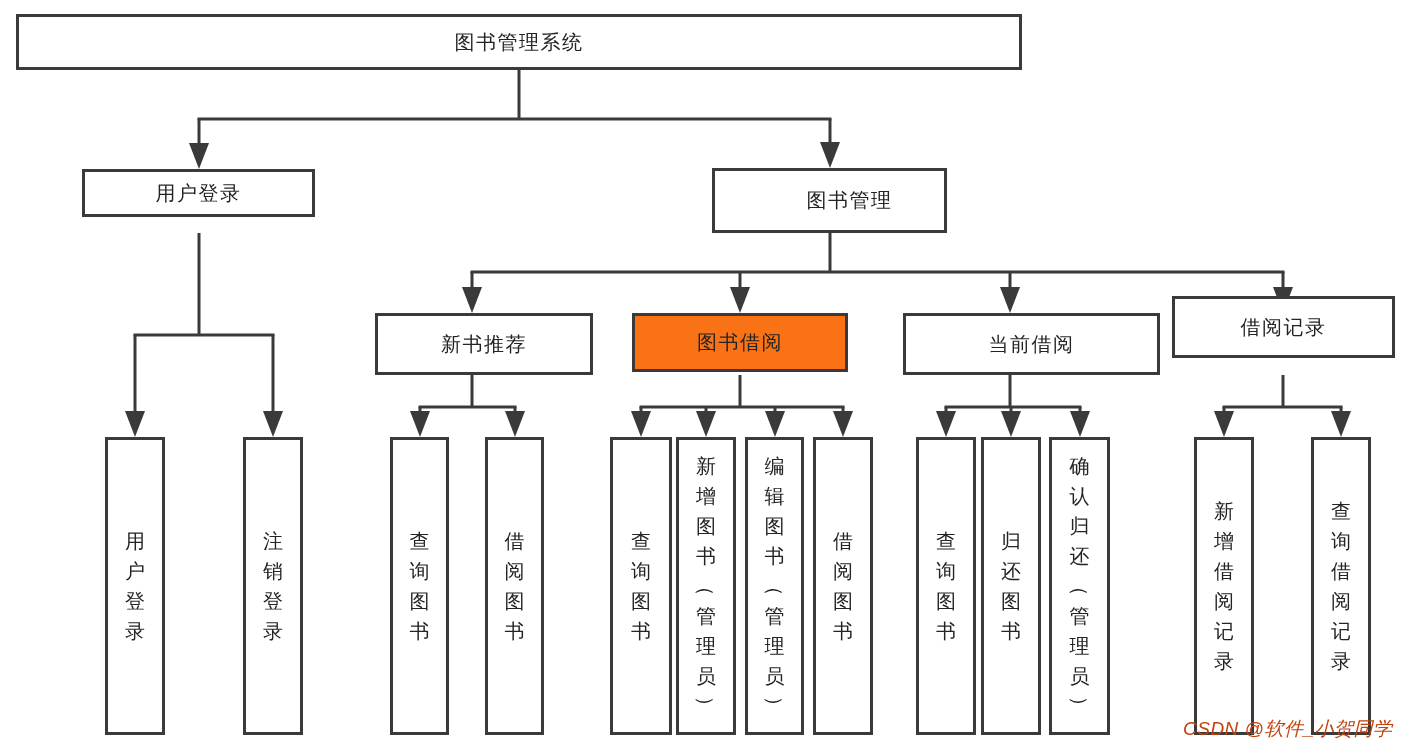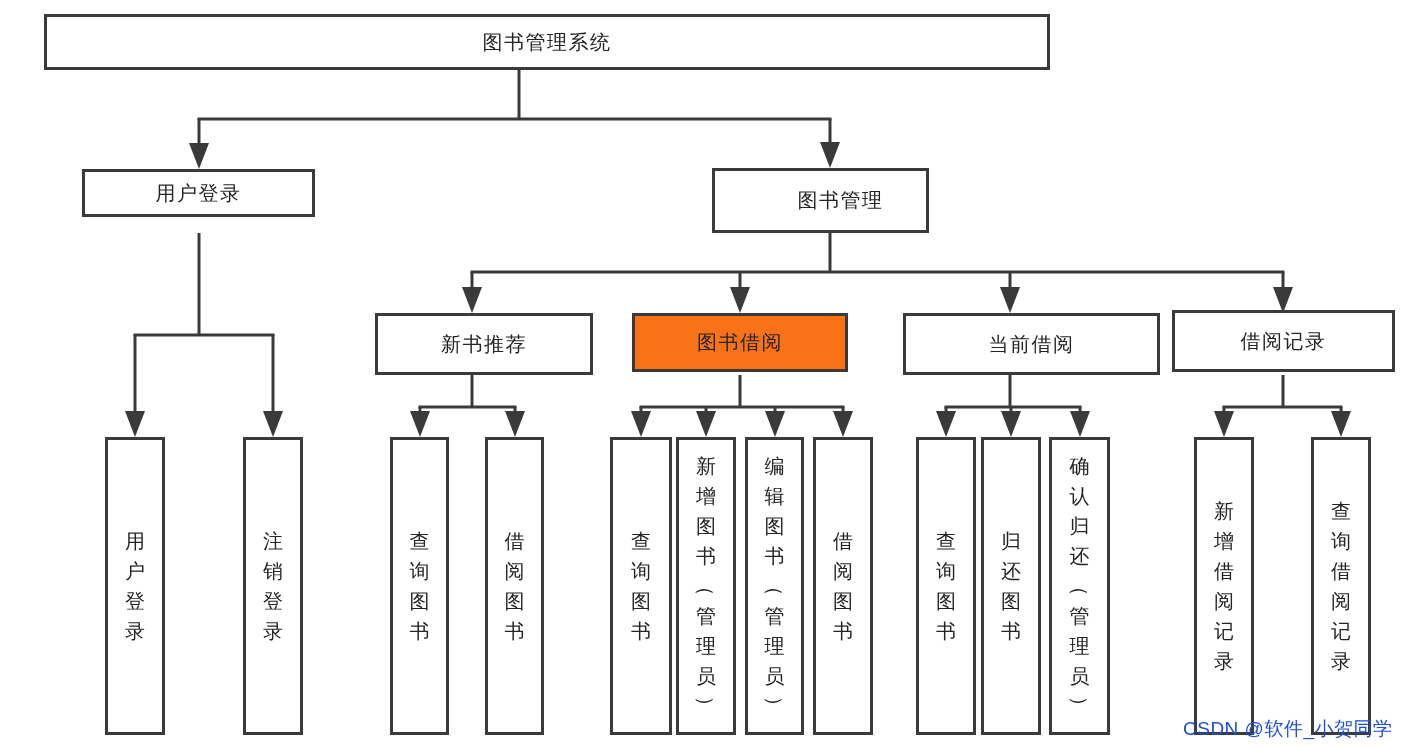--- a/index.html
+++ b/index.html
@@ -102,27 +102,27 @@
       <line x1="1080" y1="407" x2="1080" y2="424" stroke="#3a3a3a" stroke-width="3"></line>
       <polygon points="1070,411 1090,411 1080,437" fill="#3a3a3a"></polygon>
       <line x1="1283" y1="375" x2="1283" y2="407" stroke="#3a3a3a" stroke-width="3"></line>
       <line x1="1222.5" y1="407" x2="1342.5" y2="407" stroke="#3a3a3a" stroke-width="3"></line>
       <line x1="1224" y1="407" x2="1224" y2="424" stroke="#3a3a3a" stroke-width="3"></line>
       <polygon points="1214,411 1234,411 1224,437" fill="#3a3a3a"></polygon>
       <line x1="1341" y1="407" x2="1341" y2="424" stroke="#3a3a3a" stroke-width="3"></line>
       <polygon points="1331,411 1351,411 1341,437" fill="#3a3a3a"></polygon>
     </svg>
   <div id="nodes-layer">
-      <div class="node node-h" style="left: 16px; top: 14px; width: 1006px; height: 56px; background: rgb(255, 255, 255); margin-left: 28px;">
+      <div class="node node-h" style="left: 16px; top: 14px; width: 1006px; height: 56px; background: rgb(255, 255, 255);">
         <span>图书管理系统</span>
       </div>
       <div class="node node-h" style="left: 82px; top: 169px; width: 233px; height: 48px; background: rgb(255, 255, 255);">
         <span>用户登录</span>
       </div>
-      <div class="node node-h" style="left: 712px; top: 168px; width: 217px; height: 65px; background: rgb(255, 255, 255); padding-left: 40px;">
+      <div class="node node-h" style="left: 712px; top: 168px; width: 235px; height: 65px; background: rgb(255, 255, 255); padding-left: 40px;">
         <span>图书管理</span>
       </div>
       <div class="node node-v" style="left: 105px; top: 437px; width: 60px; height: 298px; background: rgb(255, 255, 255);">
         <span class="ch">用</span>
         <span class="ch">户</span>
         <span class="ch">登</span>
         <span class="ch">录</span>
       </div>
       <div class="node node-v" style="left: 243px; top: 437px; width: 60px; height: 298px; background: rgb(255, 255, 255);">
         <span class="ch">注</span>
@@ -132,21 +132,21 @@
       </div>
       <div class="node node-h" style="left: 363px; top: 313px; width: 218px; height: 62px; background: rgb(255, 255, 255); margin-left: 12px;">
         <span>新书推荐</span>
       </div>
       <div class="node node-h" style="left: 632px; top: 313px; width: 216px; height: 59px; background: #f97316;">
         <span>图书借阅</span>
       </div>
       <div class="node node-h" style="left: 903px; top: 313px; width: 257px; height: 62px; background: rgb(255, 255, 255);">
         <span>当前借阅</span>
       </div>
-      <div class="node node-h" style="left: 1172px; top: 310px; width: 223px; height: 62px; background: rgb(255, 255, 255);">
+      <div class="node node-h" style="left: 1172px; top: 296px; width: 223px; height: 62px; background: rgb(255, 255, 255);">
         <span>借阅记录</span>
       </div>
       <div class="node node-v" style="left: 390px; top: 437px; width: 59px; height: 298px; background: rgb(255, 255, 255);">
         <span class="ch">查</span>
         <span class="ch">询</span>
         <span class="ch">图</span>
         <span class="ch">书</span>
       </div>
       <div class="node node-v" style="left: 485px; top: 437px; width: 59px; height: 298px; background: rgb(255, 255, 255);">
         <span class="ch">借</span>
@@ -221,14 +221,14 @@
       </div>
       <div class="node node-v" style="left: 1311px; top: 437px; width: 60px; height: 298px; background: rgb(255, 255, 255);">
         <span class="ch">查</span>
         <span class="ch">询</span>
         <span class="ch">借</span>
         <span class="ch">阅</span>
         <span class="ch">记</span>
         <span class="ch">录</span>
       </div>
     </div>
-  <div id="watermark" style="color: #1d4ed8;">CSDN @软件_小贺同学</div>
+  <div id="watermark" style="color: #c2410c; font-style: italic;">CSDN @软件_小贺同学</div>
 </div>
 
 </body></html>

